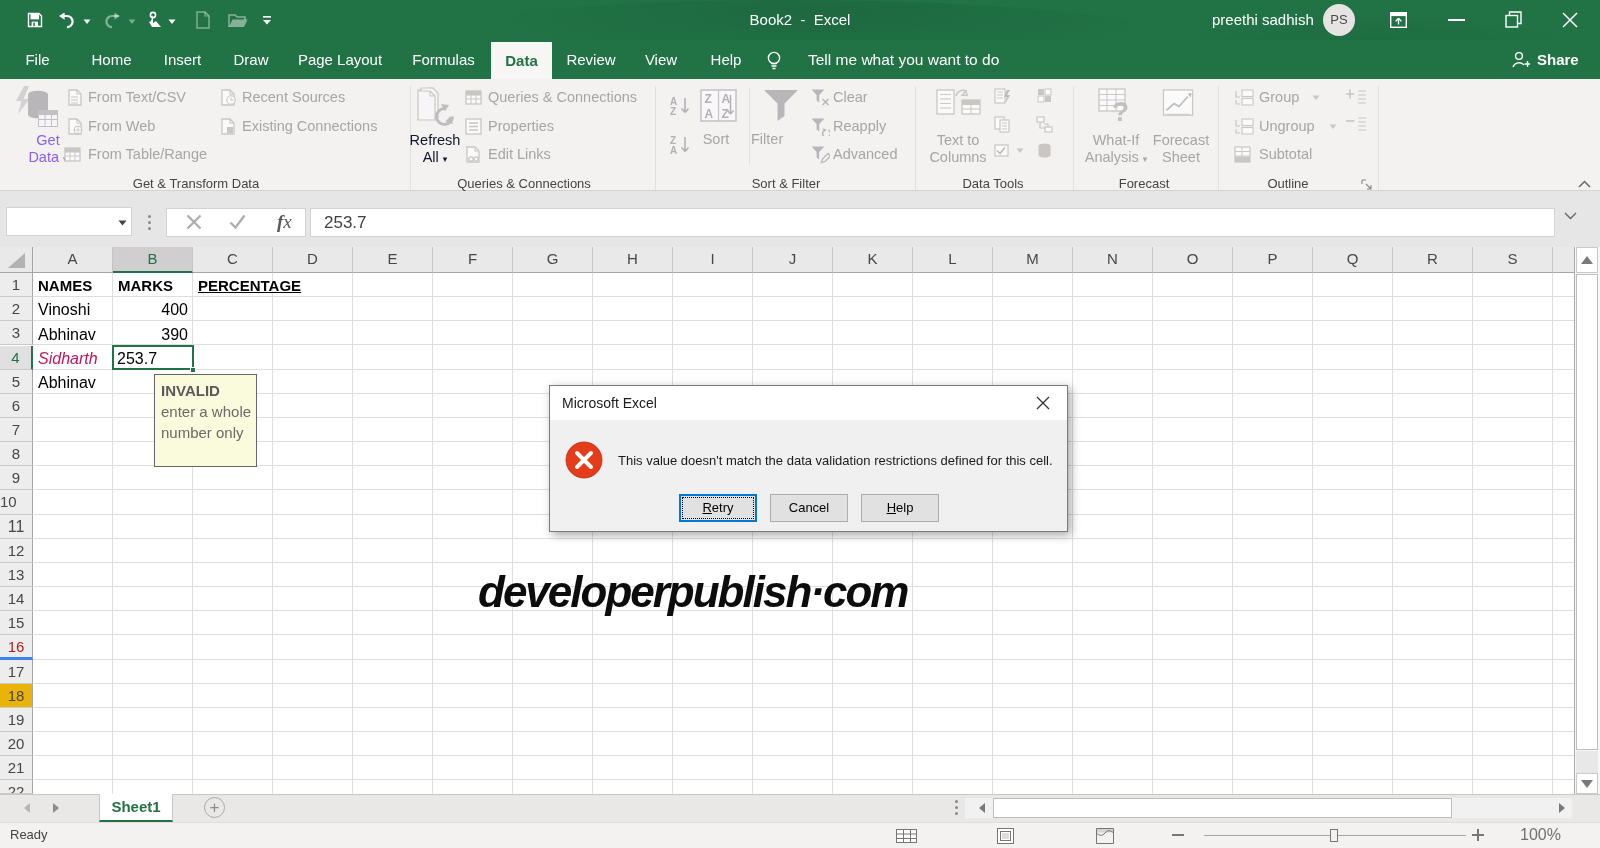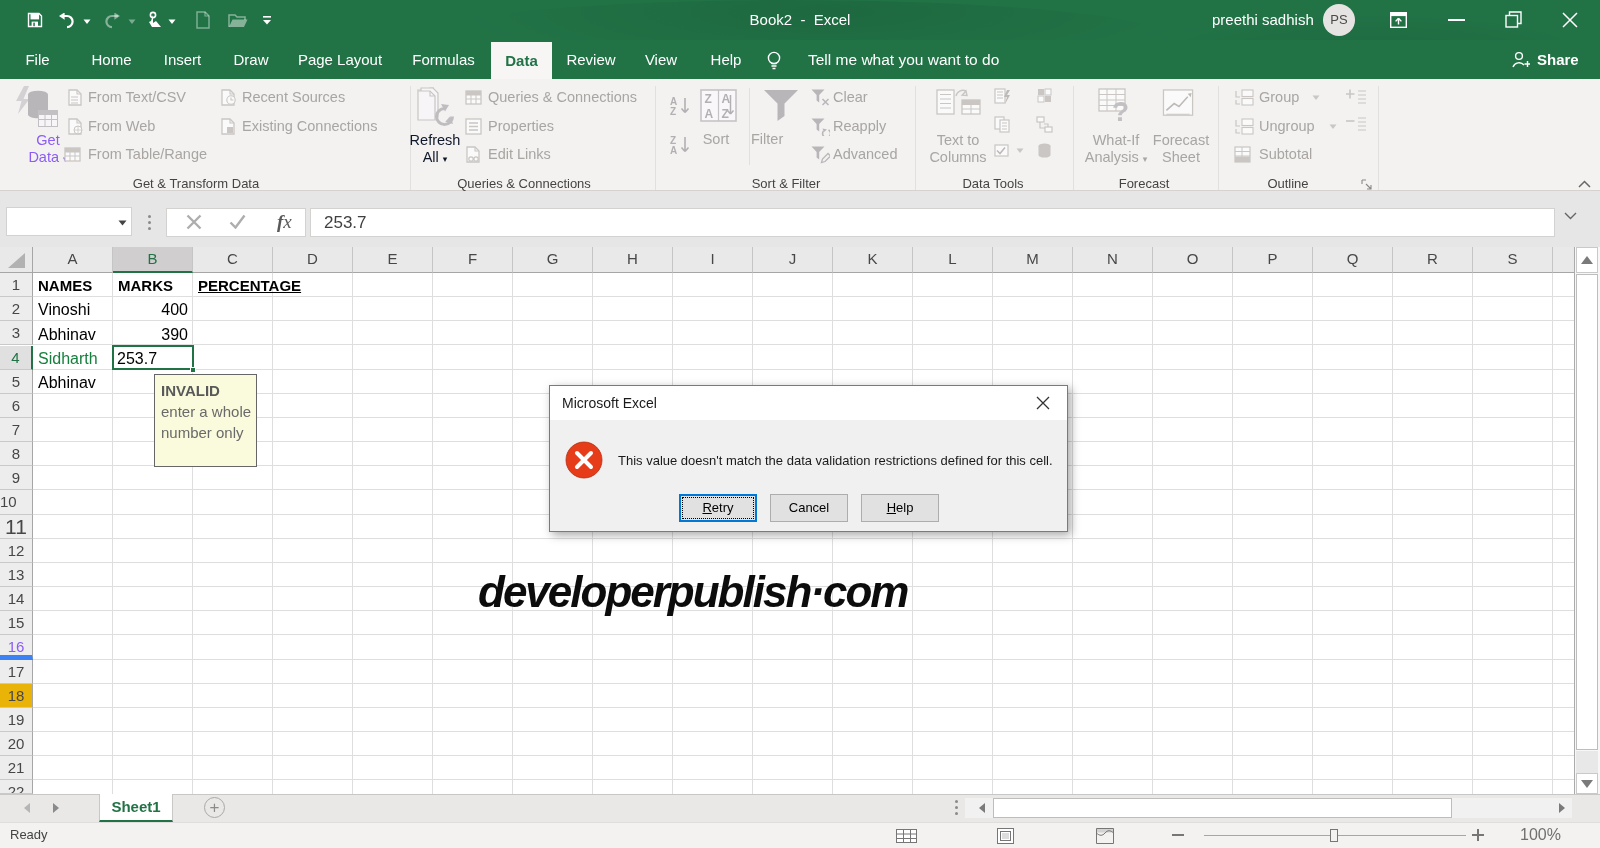--- a/index.html
+++ b/index.html
@@ -397,43 +397,43 @@
 <div class="abs" style="left:0;top:273.0px;width:33px;height:24.2px;background:#ededed;border-right:1px solid #a6a6a6;border-bottom:1px solid #c9c9c9;color:#474747;font-size:15px;text-align:center;line-height:24.2px;overflow:hidden;">1</div>
 <div class="abs" style="left:0;top:297.2px;width:33px;height:24.2px;background:#ededed;border-right:1px solid #a6a6a6;border-bottom:1px solid #c9c9c9;color:#474747;font-size:15px;text-align:center;line-height:24.2px;overflow:hidden;">2</div>
 <div class="abs" style="left:0;top:321.3px;width:33px;height:24.2px;background:#ededed;border-right:1px solid #a6a6a6;border-bottom:1px solid #c9c9c9;color:#474747;font-size:15px;text-align:center;line-height:24.2px;overflow:hidden;">3</div>
 <div class="abs" style="left:0;top:345.5px;width:33px;height:24.2px;background:#e0e0e0;border-right:2px solid #217346;border-bottom:1px solid #c9c9c9;color:#217346;font-size:15px;text-align:center;line-height:24.2px;overflow:hidden;">4</div>
 <div class="abs" style="left:0;top:369.6px;width:33px;height:24.2px;background:#ededed;border-right:1px solid #a6a6a6;border-bottom:1px solid #c9c9c9;color:#474747;font-size:15px;text-align:center;line-height:24.2px;overflow:hidden;">5</div>
 <div class="abs" style="left:0;top:393.8px;width:33px;height:24.2px;background:#ededed;border-right:1px solid #a6a6a6;border-bottom:1px solid #c9c9c9;color:#474747;font-size:15px;text-align:center;line-height:24.2px;overflow:hidden;">6</div>
 <div class="abs" style="left:0;top:417.9px;width:33px;height:24.2px;background:#ededed;border-right:1px solid #a6a6a6;border-bottom:1px solid #c9c9c9;color:#474747;font-size:15px;text-align:center;line-height:24.2px;overflow:hidden;">7</div>
 <div class="abs" style="left:0;top:442.1px;width:33px;height:24.2px;background:#ededed;border-right:1px solid #a6a6a6;border-bottom:1px solid #c9c9c9;color:#474747;font-size:15px;text-align:center;line-height:24.2px;overflow:hidden;">8</div>
 <div class="abs" style="left:0;top:466.3px;width:33px;height:24.2px;background:#ededed;border-right:1px solid #a6a6a6;border-bottom:1px solid #c9c9c9;color:#474747;font-size:15px;text-align:center;line-height:24.2px;overflow:hidden;">9</div>
 <div class="abs" style="left:0;top:490.4px;width:33px;height:24.2px;background:#ededed;border-right:1px solid #a6a6a6;border-bottom:1px solid #c9c9c9;color:#474747;font-size:15px;text-align:left;line-height:24.2px;overflow:hidden;">10</div>
-<div class="abs" style="left:0;top:514.6px;width:33px;height:24.2px;background:#ededed;border-right:1px solid #a6a6a6;border-bottom:1px solid #c9c9c9;color:#474747;font-size:21px;text-align:center;line-height:24.2px;overflow:hidden;">11</div>
+<div class="abs" style="left:0;top:514.6px;width:33px;height:24.2px;background:#ededed;border-right:1px solid #a6a6a6;border-bottom:1px solid #c9c9c9;color:#474747;font-size:16px;text-align:center;line-height:24.2px;overflow:hidden;">11</div>
 <div class="abs" style="left:0;top:538.7px;width:33px;height:24.2px;background:#ededed;border-right:1px solid #a6a6a6;border-bottom:1px solid #c9c9c9;color:#474747;font-size:15px;text-align:center;line-height:24.2px;overflow:hidden;">12</div>
 <div class="abs" style="left:0;top:562.9px;width:33px;height:24.2px;background:#ededed;border-right:1px solid #a6a6a6;border-bottom:1px solid #c9c9c9;color:#474747;font-size:15px;text-align:center;line-height:24.2px;overflow:hidden;">13</div>
 <div class="abs" style="left:0;top:587.0px;width:33px;height:24.2px;background:#ededed;border-right:1px solid #a6a6a6;border-bottom:1px solid #c9c9c9;color:#474747;font-size:15px;text-align:center;line-height:24.2px;overflow:hidden;">14</div>
 <div class="abs" style="left:0;top:611.2px;width:33px;height:24.2px;background:#ededed;border-right:1px solid #a6a6a6;border-bottom:1px solid #c9c9c9;color:#474747;font-size:15px;text-align:center;line-height:24.2px;overflow:hidden;">15</div>
-<div class="abs" style="left:0;top:635.4px;width:33px;height:24.2px;background:#ededed;border-right:1px solid #a6a6a6;border-bottom:5px solid #3b82f6;color:#8b5cf6;font-size:15px;text-align:center;line-height:24.2px;overflow:hidden;">16</div>
+<div class="abs" style="left:0;top:635.4px;width:33px;height:24.2px;background:#ededed;border-right:1px solid #a6a6a6;border-bottom:3px solid #3b82f6;color:#b91c1c;font-size:15px;text-align:center;line-height:24.2px;overflow:hidden;">16</div>
 <div class="abs" style="left:0;top:659.5px;width:33px;height:24.2px;background:#ededed;border-right:1px solid #a6a6a6;border-bottom:1px solid #c9c9c9;color:#474747;font-size:15px;text-align:center;line-height:24.2px;overflow:hidden;">17</div>
 <div class="abs" style="left:0;top:683.7px;width:33px;height:24.2px;background:#eab308;border-right:1px solid #a6a6a6;border-bottom:1px solid #c9c9c9;color:#474747;font-size:15px;text-align:center;line-height:24.2px;overflow:hidden;">18</div>
 <div class="abs" style="left:0;top:707.8px;width:33px;height:24.2px;background:#ededed;border-right:1px solid #a6a6a6;border-bottom:1px solid #c9c9c9;color:#474747;font-size:15px;text-align:center;line-height:24.2px;overflow:hidden;">19</div>
 <div class="abs" style="left:0;top:732.0px;width:33px;height:24.2px;background:#ededed;border-right:1px solid #a6a6a6;border-bottom:1px solid #c9c9c9;color:#474747;font-size:15px;text-align:center;line-height:24.2px;overflow:hidden;">20</div>
 <div class="abs" style="left:0;top:756.1px;width:33px;height:24.2px;background:#ededed;border-right:1px solid #a6a6a6;border-bottom:1px solid #c9c9c9;color:#474747;font-size:15px;text-align:center;line-height:24.2px;overflow:hidden;">21</div>
 <div class="abs" style="left:0;top:780.3px;width:33px;height:13.7px;background:#ededed;border-right:1px solid #a6a6a6;border-bottom:1px solid #c9c9c9;color:#474747;font-size:15px;text-align:center;line-height:24.2px;overflow:hidden;">22</div>
 <div class="abs" style="left:33px;top:273px;width:1541px;height:521px;background:
 repeating-linear-gradient(to right, transparent 0px, transparent 79px, #dedede 79px, #dedede 80px),
 repeating-linear-gradient(to bottom, transparent 0px, transparent 23.157px, #dedede 23.157px, #dedede 24.157px);"></div>
 <div class="abs" style="left:33px;top:274.2px;width:80px;height:24.2px;line-height:24.2px;font-size:15px;color:#000;font-weight:bold;text-align:left;padding-left:5px;white-space:nowrap;overflow:visible;">NAMES</div>
 <div class="abs" style="left:113px;top:274.2px;width:80px;height:24.2px;line-height:24.2px;font-size:15px;color:#000;font-weight:bold;text-align:left;padding-left:5px;white-space:nowrap;overflow:visible;">MARKS</div>
 <div class="abs" style="left:193px;top:274.2px;width:80px;height:24.2px;line-height:24.2px;font-size:15px;color:#000;font-weight:bold;text-align:left;padding-left:5px;white-space:nowrap;overflow:visible;text-decoration:underline;">PERCENTAGE</div>
 <div class="abs" style="left:33px;top:298.4px;width:80px;height:24.2px;line-height:24.2px;font-size:16px;color:#000;text-align:left;padding-left:5px;white-space:nowrap;overflow:visible;">Vinoshi</div>
 <div class="abs" style="left:113px;top:298.4px;width:80px;height:24.2px;line-height:24.2px;font-size:16px;color:#000;text-align:right;padding-right:5px;white-space:nowrap;overflow:visible;">400</div>
 <div class="abs" style="left:33px;top:322.5px;width:80px;height:24.2px;line-height:24.2px;font-size:16px;color:#000;text-align:left;padding-left:5px;white-space:nowrap;overflow:visible;">Abhinav</div>
 <div class="abs" style="left:113px;top:322.5px;width:80px;height:24.2px;line-height:24.2px;font-size:16px;color:#000;text-align:right;padding-right:5px;white-space:nowrap;overflow:visible;">390</div>
-<div class="abs" style="left:33px;top:346.7px;width:80px;height:24.2px;line-height:24.2px;font-size:16px;color:#15803d;text-align:left;padding-left:5px;white-space:nowrap;overflow:visible;">Sidharth</div>
+<div class="abs" style="left:33px;top:346.7px;width:80px;height:24.2px;line-height:24.2px;font-size:16px;color:#be185d;text-align:left;padding-left:5px;white-space:nowrap;overflow:visible;font-style:italic;">Sidharth</div>
 <div class="abs" style="left:33px;top:370.8px;width:80px;height:24.2px;line-height:24.2px;font-size:16px;color:#000;text-align:left;padding-left:5px;white-space:nowrap;overflow:visible;">Abhinav</div>
 <div class="abs" style="left:112px;top:344.5px;width:82px;height:25.2px;border:2px solid #217346;background:#fff;"></div>
 <div class="abs" style="left:117px;top:346.7px;height:24.2px;line-height:24.2px;font-size:16px;color:#000;">253.7</div>
 <div class="abs" style="left:190px;top:366.6px;width:6px;height:6px;background:#217346;border:1px solid #fff;"></div>
 <div class="abs" style="left:478px;top:567px;width:450px;font-size:44px;font-weight:bold;font-style:italic;color:#0c0c0c;letter-spacing:-2px;">developerpublish·com</div>
 <div class="abs" style="left:154px;top:374px;width:103px;height:93px;background:#fafadc;border:1px solid #666;"></div>
 <div class="abs" style="left:161px;top:382px;font-size:15px;font-weight:bold;color:#595959;">INVALID</div>
 <div class="abs" style="left:161px;top:403px;font-size:15px;color:#6a6a6a;">enter a whole</div>
 <div class="abs" style="left:161px;top:424px;font-size:15px;color:#6a6a6a;">number only</div>
 <div class="abs" style="left:1574px;top:247px;width:26px;height:547px;background:#f7f7f7;border-left:1px solid #ababab;"></div>

